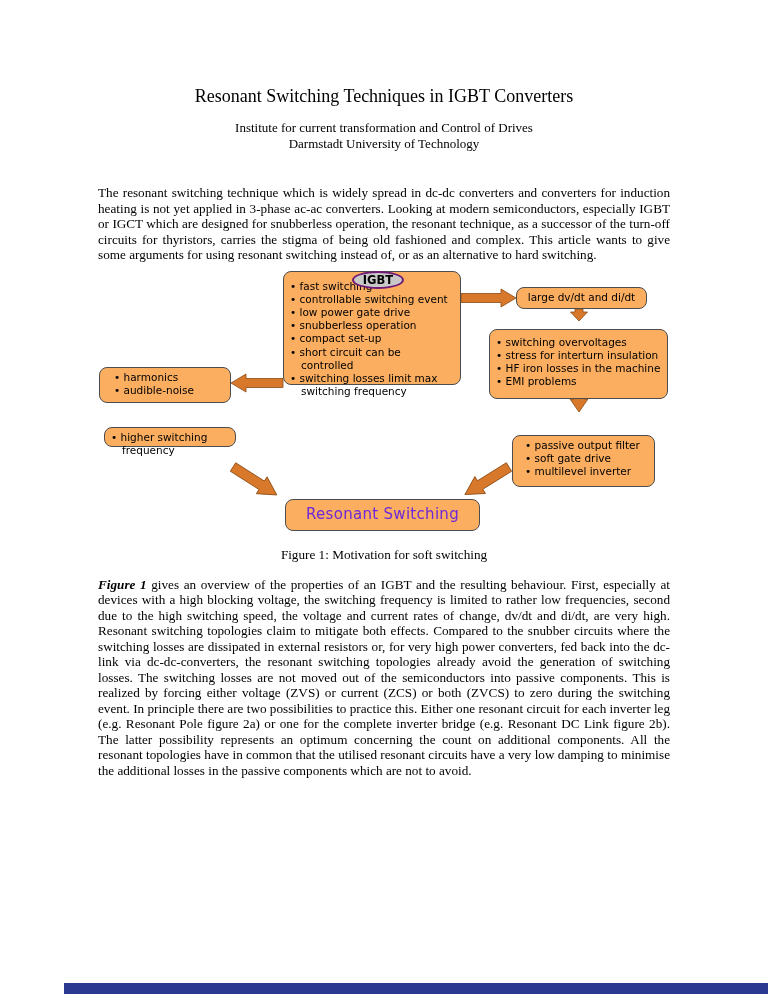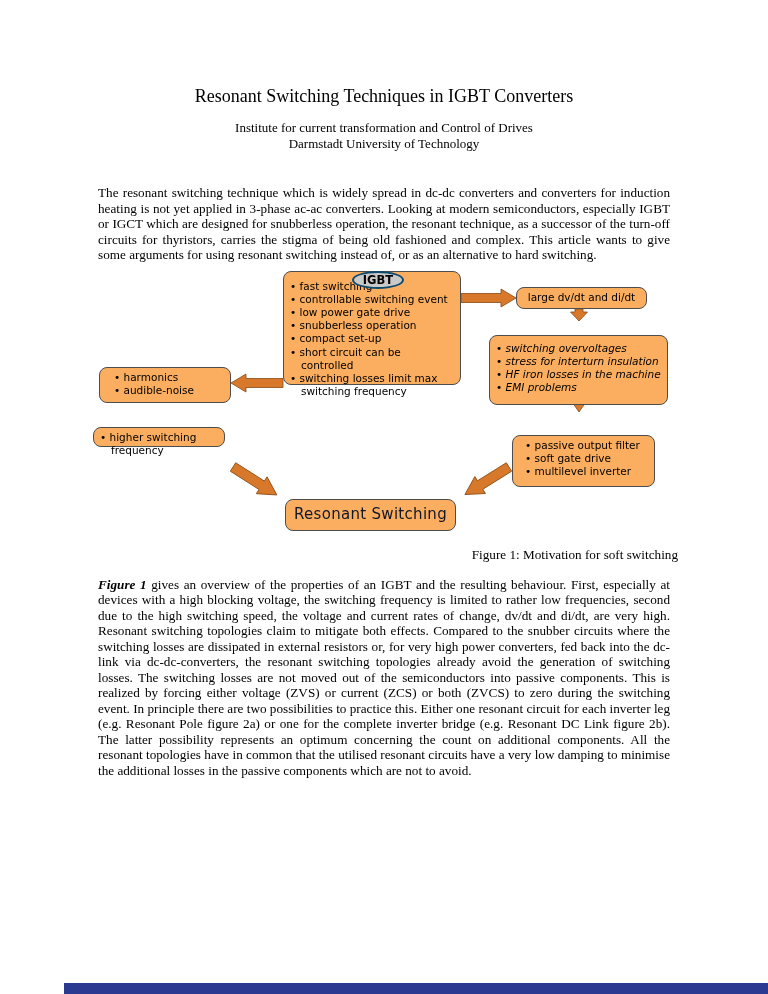--- a/index.html
+++ b/index.html
@@ -8,53 +8,53 @@
     background:#ffffff; color:#000;
     font-family:"Liberation Serif", serif;
   }
   .content { padding:0 90px; }
   .title { font-size:18px; font-weight:400; text-align:center; margin:8px; padding-top:78px; }
   .authors { text-align:center; font-size:13px; line-height:15.5px; margin-top:13px; }
   .body-text { font-size:13.2px; line-height:15.5px; text-align:justify; margin:8px; }
   .p1 { margin-top:34px; }
   .p2 { margin-top:14px; }
   .p2 .lead { font-weight:bold; font-style:italic; }
-  .caption { font-size:13.2px; margin-top:8px; text-align:right; }
+  .caption { font-size:13.2px; margin-top:8px; text-align:center; }
 
   .figure {
     position:relative; height:268px; margin:2px -90px 0 -90px;
     font-family:"DejaVu Sans", sans-serif;
   }
   .arrows { position:absolute; left:0; top:0; width:768px; height:268px; }
   .arrow { fill:#D8782A; stroke:#8a4a14; stroke-width:0.8; }
 
   .fig-box {
     position:absolute; background:#FBAE60; border:1px solid #4d4d4d;
     border-radius:8px; font-size:10.5px; line-height:13.2px; color:#000;
     box-sizing:border-box; padding:3px 6px;
   }
   .li { padding-left:11px; text-indent:-11px; }
   .li::before { content:"• "; }
 
   .igbt-oval {
     position:absolute; left:352px; top:0; width:52px; height:18px;
-    background:#C9C9C9; border:2px solid #0c4a6e; border-radius:50%;
+    background:#C9C9C9; border:2px solid #701a75; border-radius:50%;
     display:flex; align-items:center; justify-content:center;
     font-weight:bold; font-size:11.5px; z-index:3; box-sizing:border-box;
   }
   .center-box   { left:283px; top:0;  width:178px; height:114px; padding-top:8px; }
   .dvdt-box     { left:516px; top:16px;  width:131px; height:22px;
                   display:flex; align-items:center; justify-content:center; text-align:center; }
-  .effects-box  { left:489px; top:64px;  width:179px; height:70px; padding-top:6px;font-style:italic; }
+  .effects-box  { left:489px; top:58px;  width:179px; height:70px; padding-top:6px; }
   .harmonics-box{ left:99px;  top:96px;  width:132px; height:36px; padding-left:14px; }
-  .higherfreq-box{ left:93px; top:156px; width:132px; height:20px; }
+  .higherfreq-box{ left:104px; top:156px; width:132px; height:20px; }
   .remedies-box { left:512px; top:141px; width:143px; height:52px; padding-left:12px;margin-top:23px; }
-  .resonant-box { left:285px; top:228px; width:171px; height:32px;
+  .resonant-box { left:285px; top:228px; width:195px; height:32px;
                   display:flex; align-items:center; justify-content:center;
-                  font-size:15px; color:#0f172a; letter-spacing:0.3px; }
+                  font-size:15px; color:#6d28d9; letter-spacing:0.3px; }
 
   .bottom-bar { position:absolute; left:64px; right:0; bottom:0; height:11px; background:#2b3990; }
 </style>
 </head>
 <body>
 
 <div class="page">
   <div class="content">
 
     <h1 class="title">Resonant Switching Techniques in IGBT Converters</h1>

